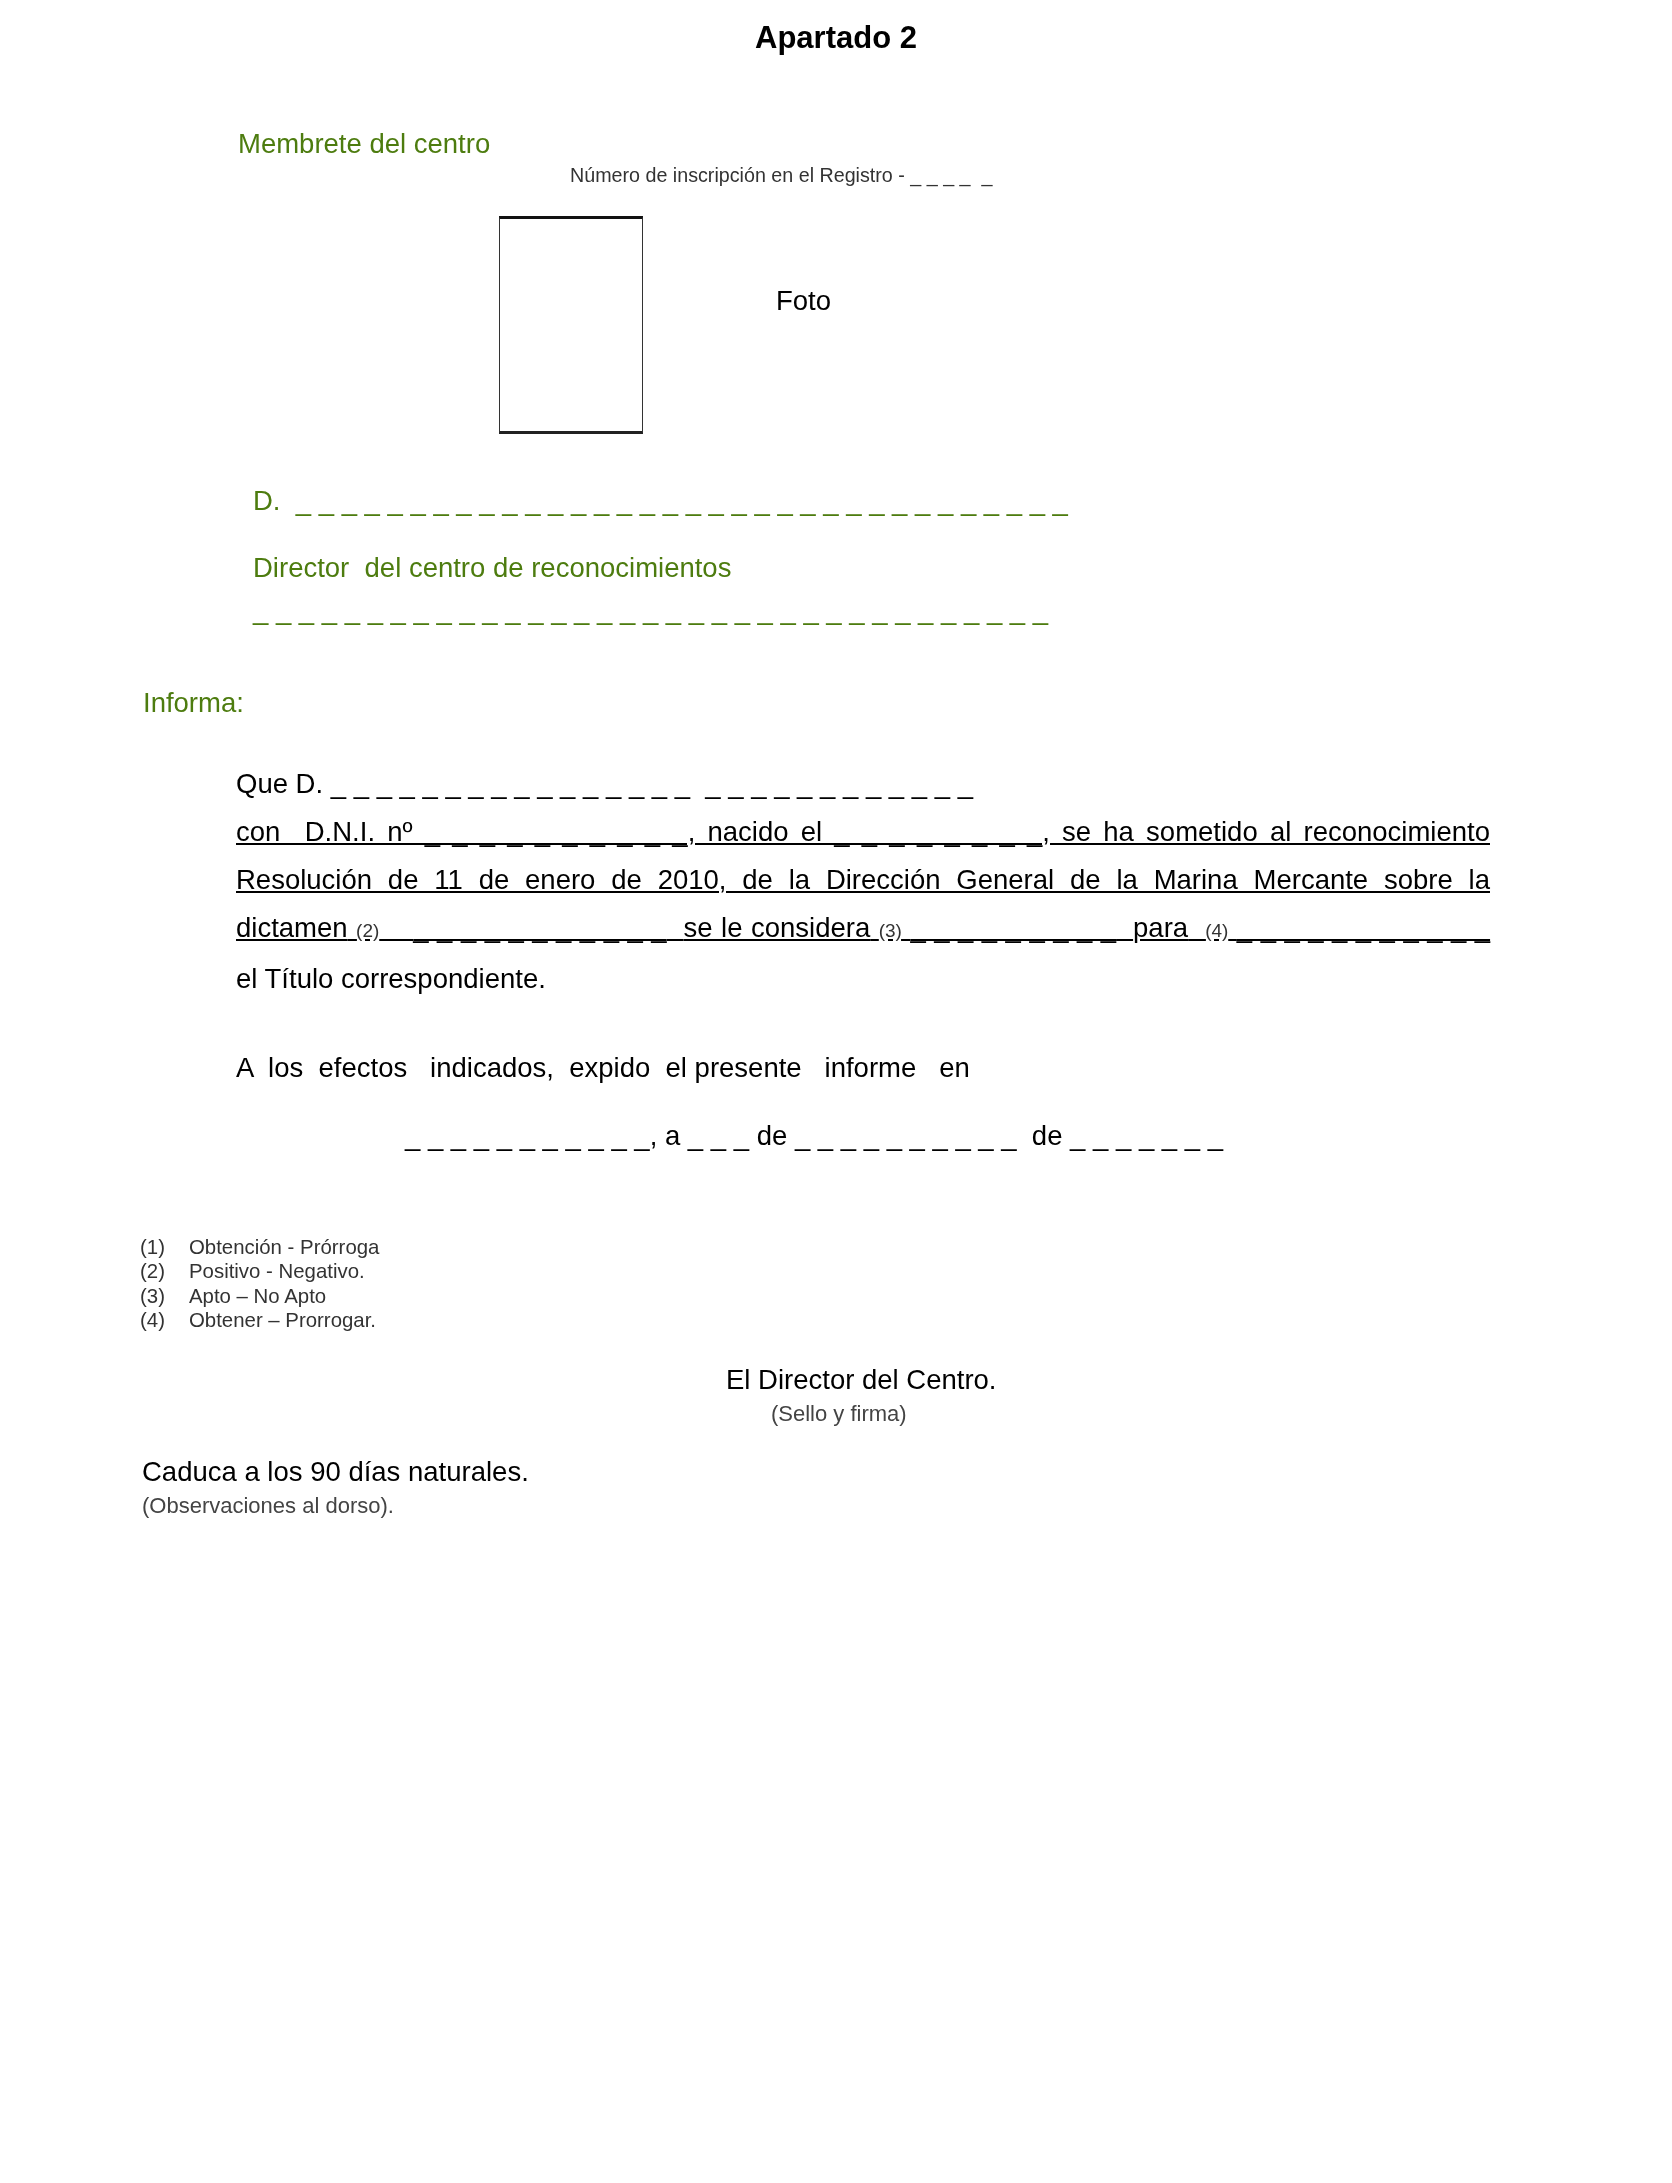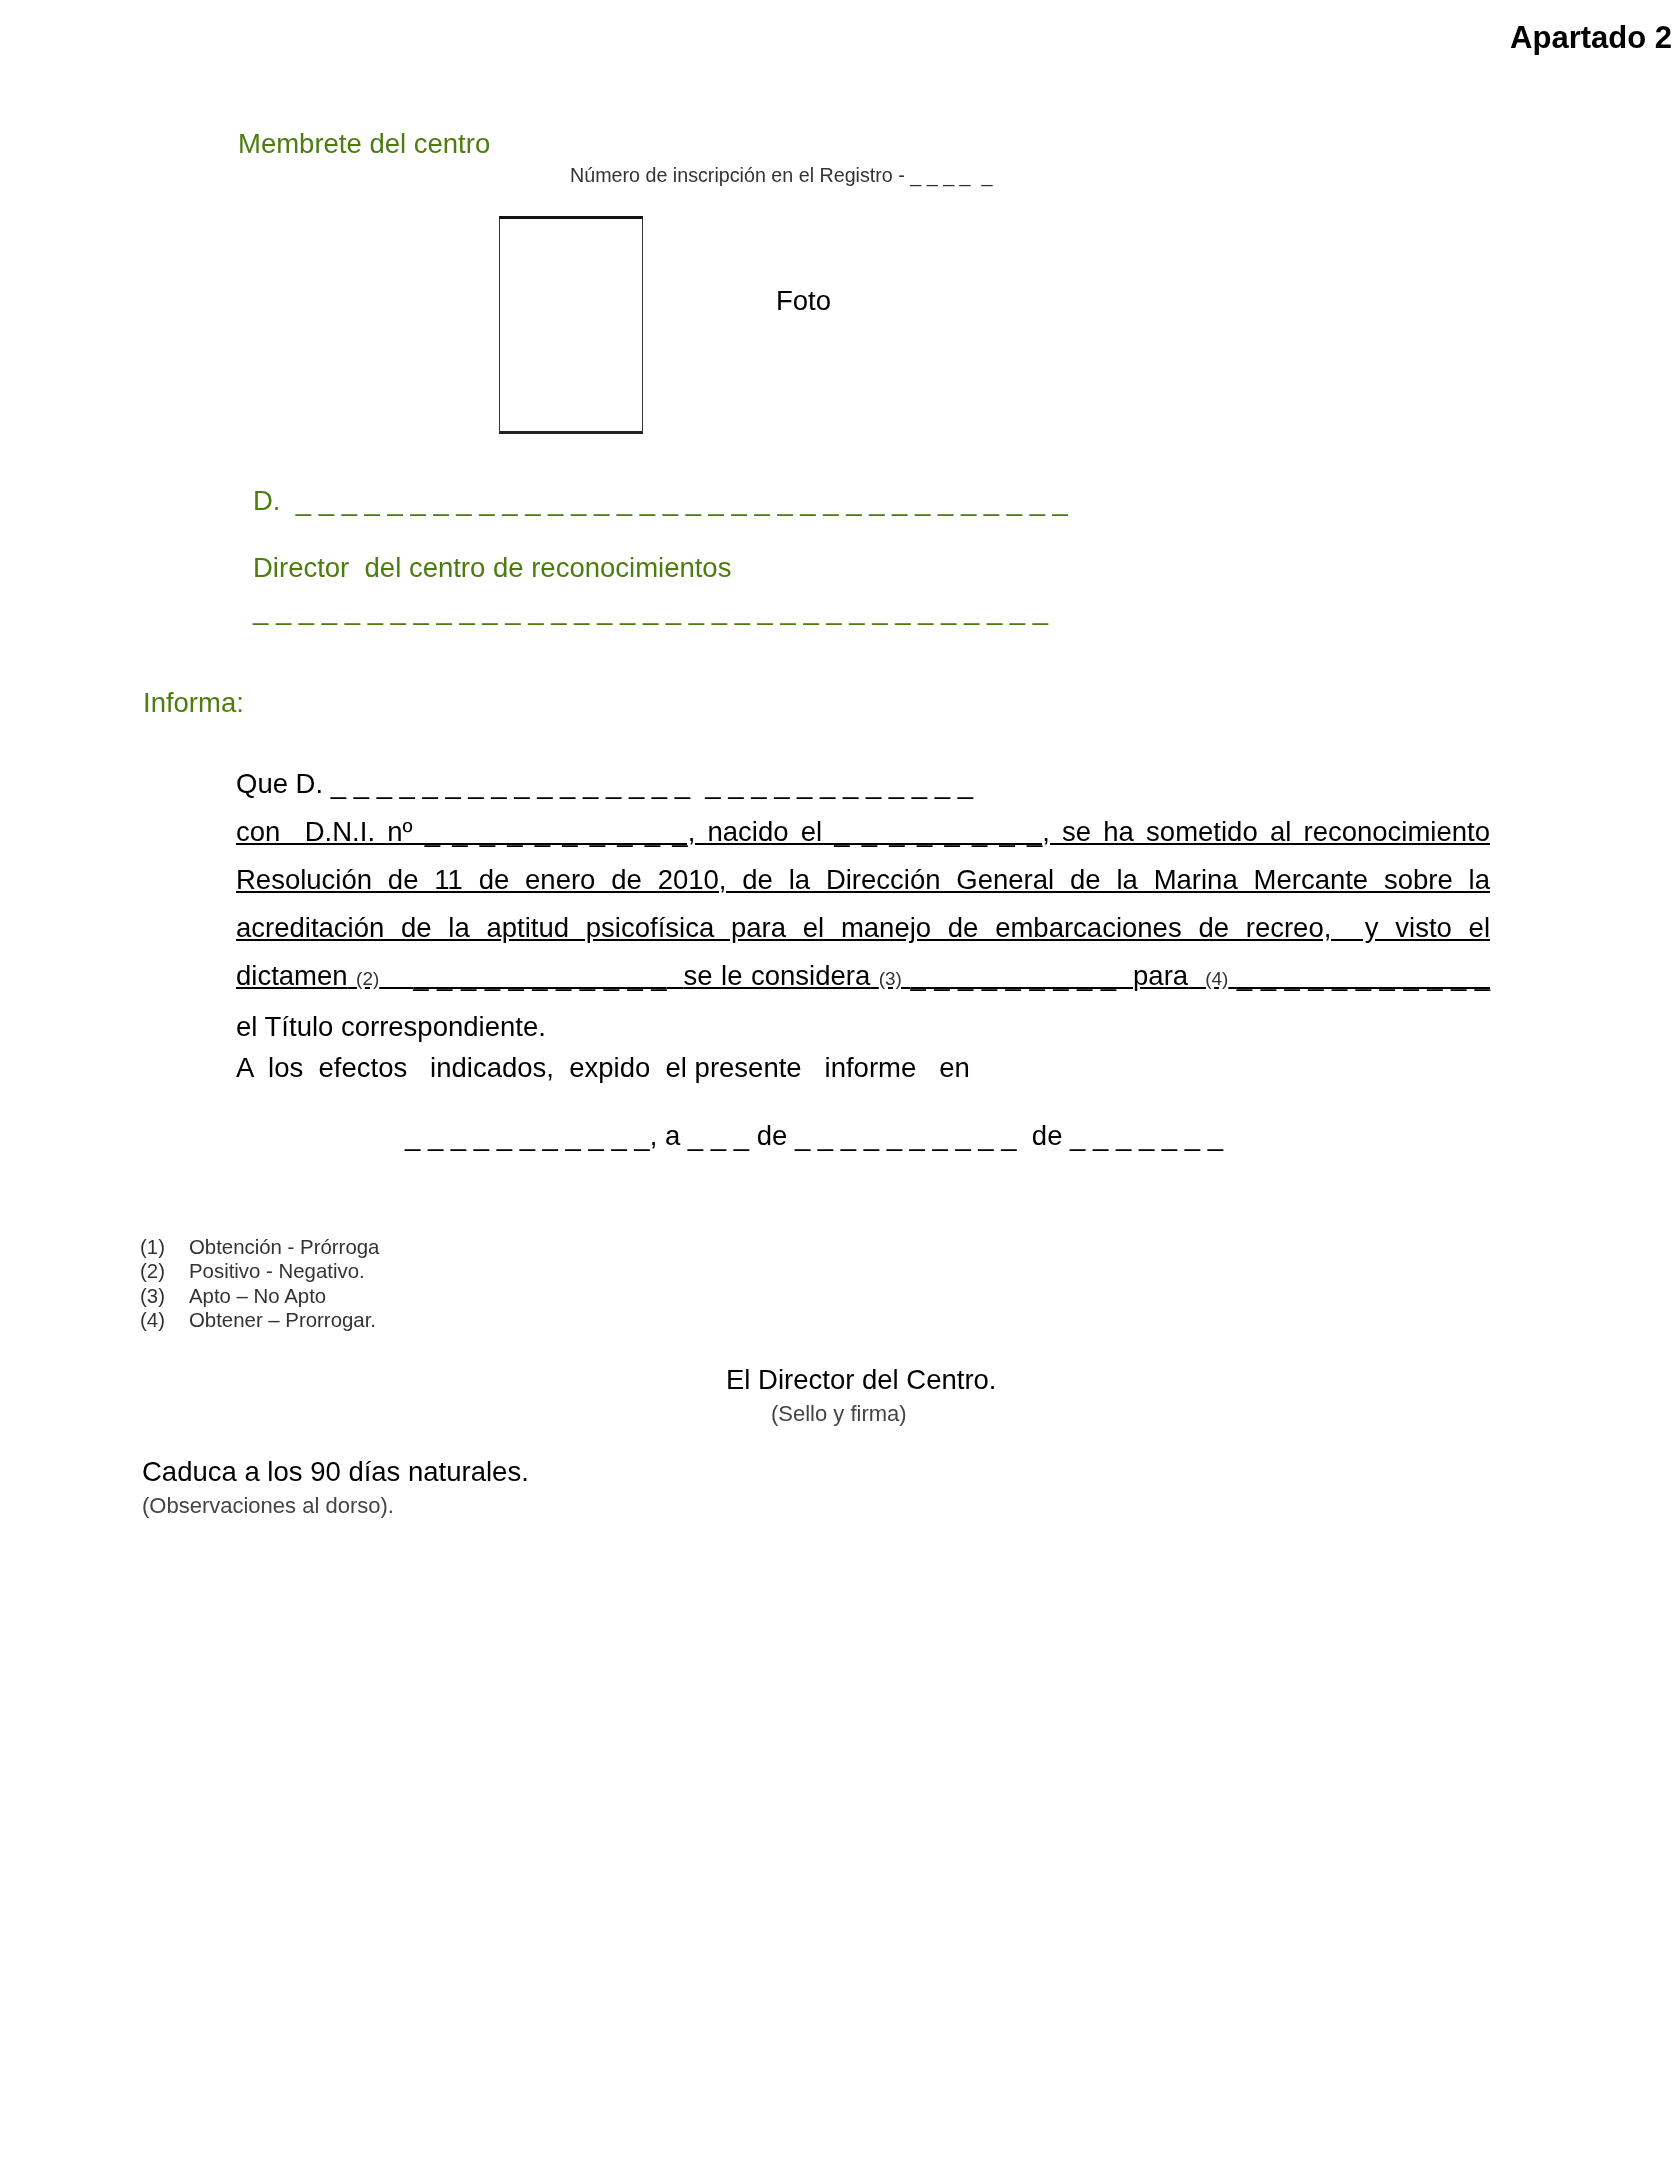--- a/index.html
+++ b/index.html
@@ -1,19 +1,19 @@
 <!DOCTYPE html>
 <html style="font-size:12.6px"><head>
 <meta charset="utf-8">
 <style>
   html, body { margin:0; padding:0; background:#ffffff; }
   body { width:1672px; height:2183px; position:relative; overflow:hidden;
          font-family:"Liberation Sans", sans-serif; color:#000; }
   .abs { position:absolute; white-space:pre; }
-  .title { font-weight:bold; font-size:31px; left:0; width:1672px; text-align:right; top:19.7px; }
+  .title { font-weight:bold; font-size:31px; left:0; width:1672px; text-align:center; top:19.7px; }
   .lg { font-size:27.5px; }
   .sm { font-size:19.7px; color:#333; }
   .ref { font-size:19px; color:#333; }
   .gray { color:#4d7c0f; }
   .photo-box { position:absolute; left:499px; top:216px; width:142px; height:212px;
                border:1.6px solid #333; border-top:3.9px solid #111; border-bottom:3.1px solid #222; }
   .para { position:absolute; left:236px; width:1254px; font-size:27.5px; line-height:33px; }
   .just { text-align:justify; text-align-last:justify;text-decoration:underline; }
   .line { display:block; white-space:pre;margin-top:15px; }
   .notes { position:absolute; left:140px; top:1235px; font-size:20.4px; line-height:24.4px; color:#333; }
@@ -35,21 +35,20 @@
   <div class="abs lg gray" style="left:253px; top:485px;">D.  _ _ _ _ _ _ _ _ _ _ _ _ _ _ _ _ _ _ _ _ _ _ _ _ _ _ _ _ _ _ _ _ _ _</div>
   <div class="abs lg gray" style="left:253px; top:552px;">Director  del centro de reconocimientos</div>
   <div class="abs lg gray" style="left:253px; top:594px;">_ _ _ _ _ _ _ _ _ _ _ _ _ _ _ _ _ _ _ _ _ _ _ _ _ _ _ _ _ _ _ _ _ _ _</div>
 
   <div class="abs lg gray" style="left:143px; top:687px;">Informa:</div>
 
   <div class="para" style="top:752px;">
     <span class="line">Que D. _ _ _ _ _ _ _ _ _ _ _ _ _ _ _ _  _ _ _ _ _ _ _ _ _ _ _ _</span>
     <span class="line just">con  D.N.I. nº _ _ _ _ _ _ _ _ _ _, nacido el _ _ _ _ _ _ _ _, se ha sometido al reconocimiento</span>
     <span class="line just">Resolución de 11 de enero de 2010, de la Dirección General de la Marina Mercante sobre la</span>
-    <span class="line just">acreditación de la aptitud psicofísica para el manejo de embarcaciones de recreo,  y visto el</span>
     <span class="line just"><span>dictamen</span> <span class="ref">(2)</span>    <span>_ _ _ _ _ _ _ _ _ _ _</span>  <span>se le considera</span> <span class="ref">(3)</span> <span>_ _ _ _ _ _ _ _ _</span>  <span>para</span>  <span class="ref">(4)</span> <span>_ _ _ _ _ _ _ _ _ _ _</span></span>
     <span class="line">el Título correspondiente.</span>
   </div>
 
   <div class="abs lg" style="left:236px; top:1052px;">A  los  efectos   indicados,  expido  el presente   informe   en</div>
   <div class="abs lg" style="left:405px; top:1120px;">_ _ _ _ _ _ _ _ _ _ _, a _ _ _ de _ _ _ _ _ _ _ _ _ _  de _ _ _ _ _ _ _</div>
 
   <div class="notes">
     <div><span class="n">(1)</span><span>Obtención - Prórroga</span></div>
     <div><span class="n">(2)</span><span>Positivo  - Negativo.</span></div>

